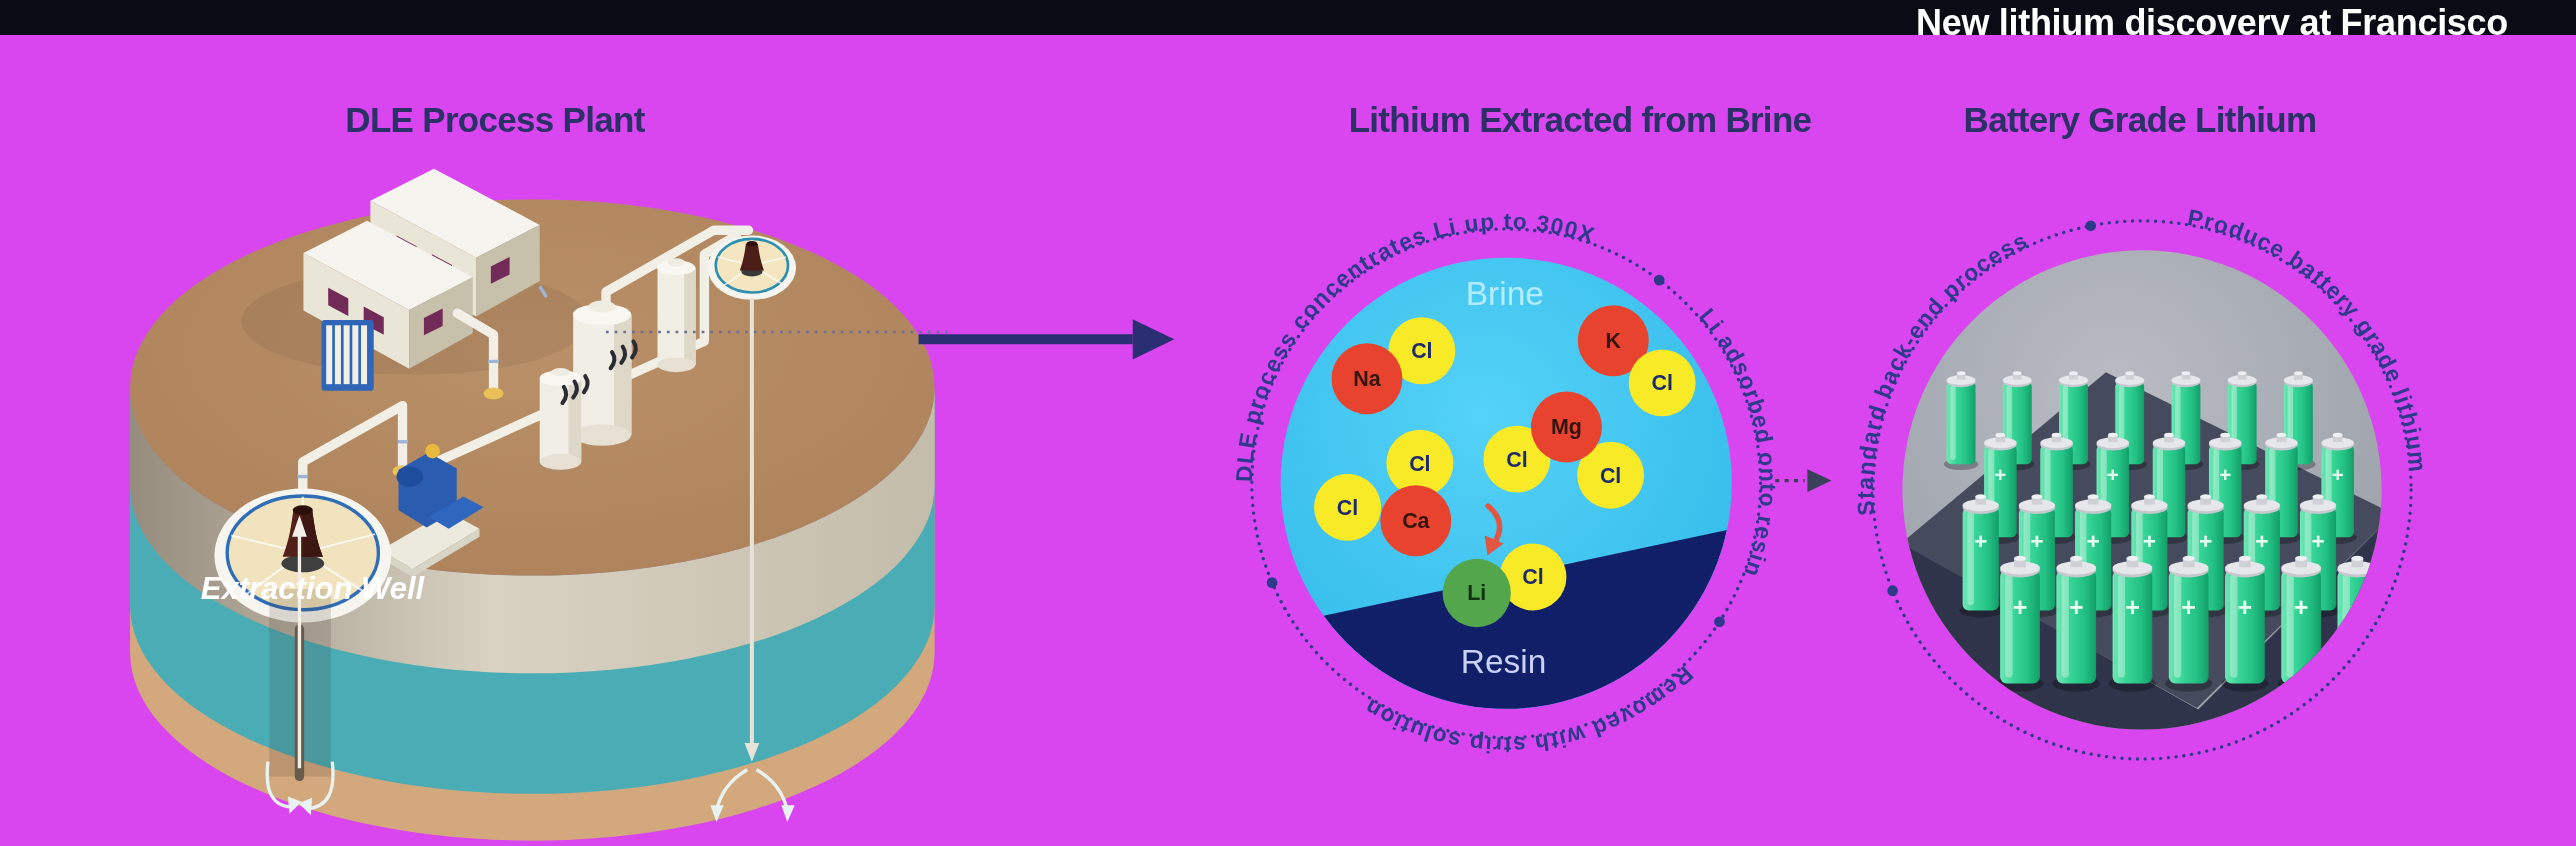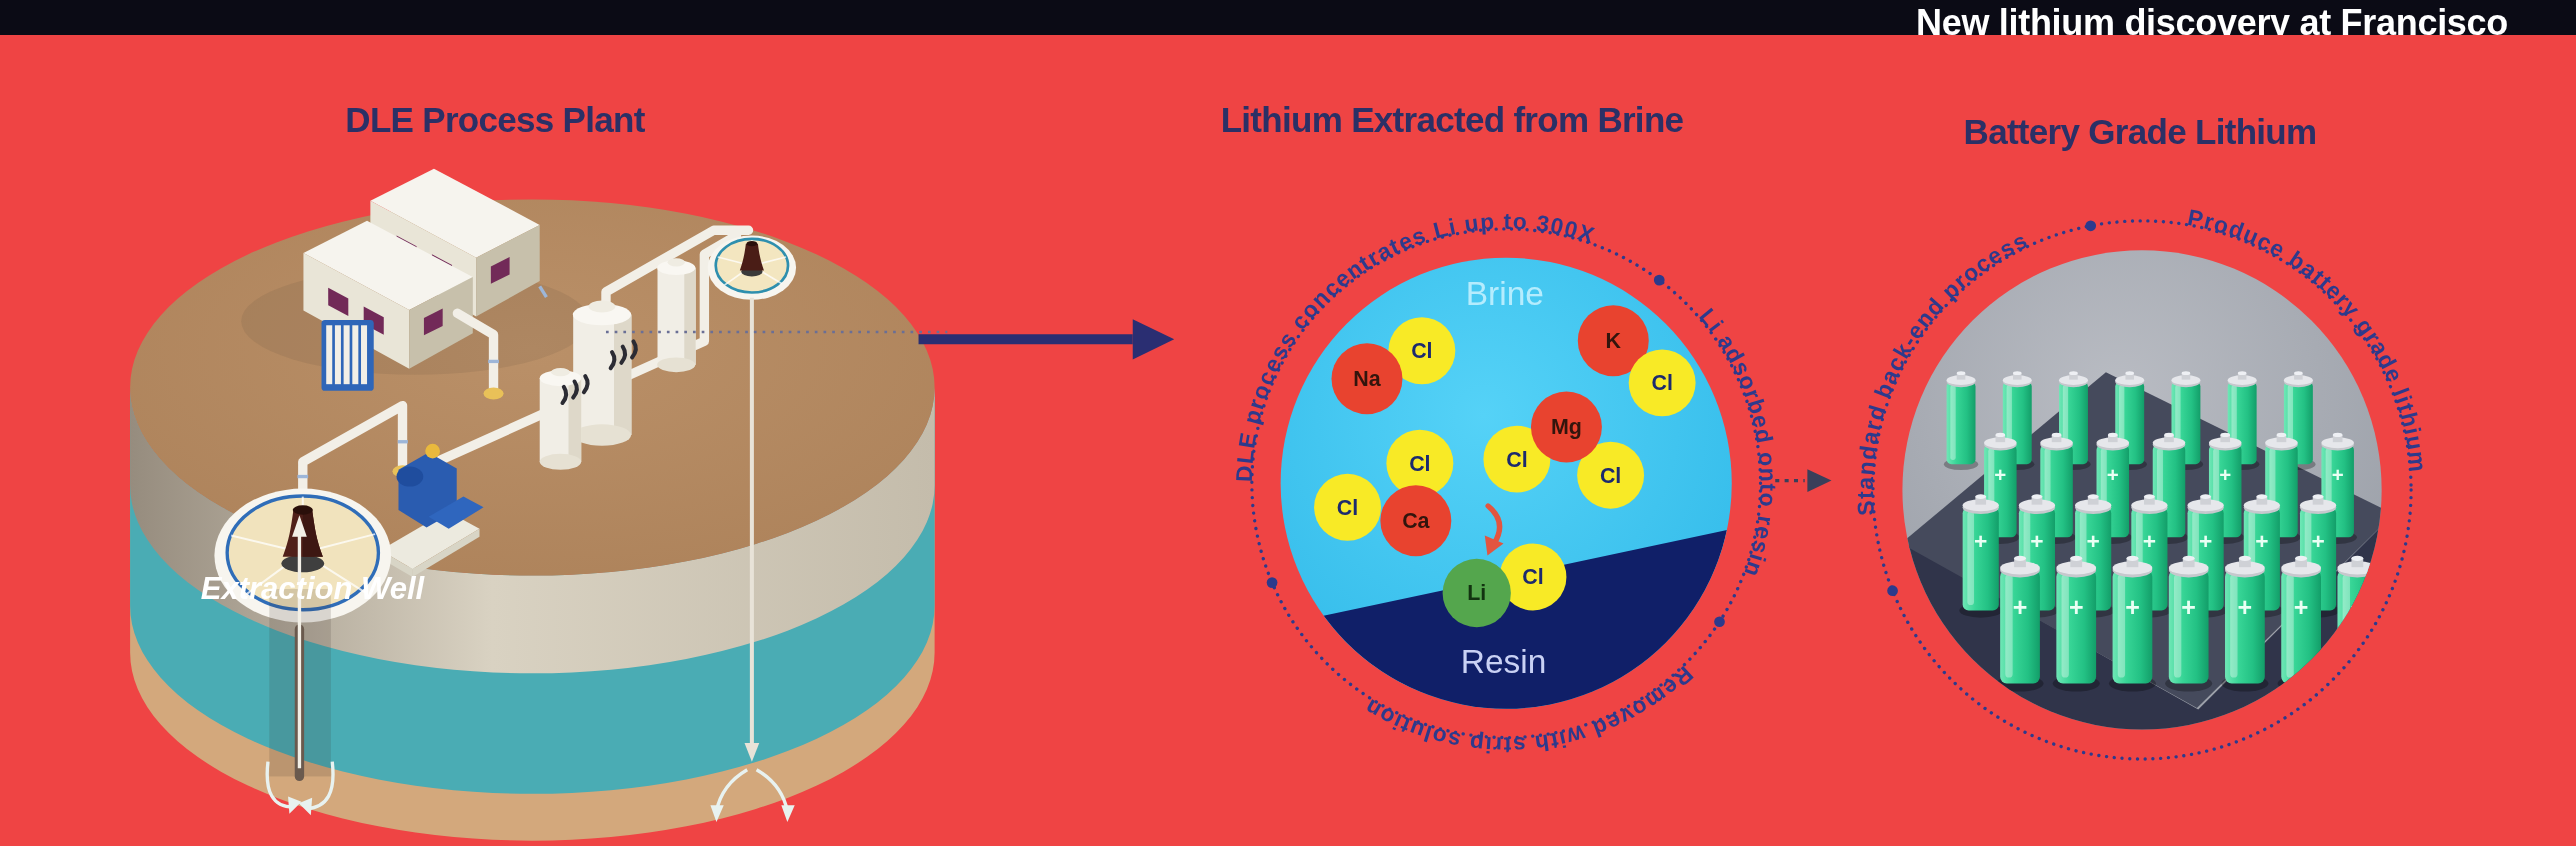--- a/index.html
+++ b/index.html
@@ -1,25 +1,25 @@
 <!DOCTYPE html>
 <html style="font-size:10.7px"><head>
 <meta charset="utf-8">
 <style>
   html,body{margin:0;padding:0;background:#e9e9ea;}
   .stage{position:relative;width:2576px;height:846px;overflow:hidden;
-         background:#ef4444;font-family:"Liberation Sans","DejaVu Sans",sans-serif;}
+         background:#d946ef;font-family:"Liberation Sans","DejaVu Sans",sans-serif;}
   .topbar{position:absolute;left:0;top:0;width:2576px;height:35px;background:#0b0b15;overflow:hidden;}
   .topbar-title{position:absolute;right:68px;top:2px;font-size:36px;font-weight:700;color:#ffffff;
                 letter-spacing:-0.3px;white-space:nowrap;}
   .section-title{position:absolute;transform:translateX(-50%);font-size:35px;font-weight:700;
                  color:#2b3066;letter-spacing:-0.7px;white-space:nowrap;top:100px;}
   #title-plant{left:495px;text-align:center;}
-  #title-brine{left:1452px;}
-  #title-battery{left:2140px;margin-top:12px;}
+  #title-brine{left:1580px;}
+  #title-battery{left:2140px;}
   .well-label{position:absolute;color:#ffffff;font-size:31px;font-weight:600;text-align:center;
               line-height:56px;font-style:italic;}
   #label-extraction{left:192px;top:561px;width:241px;}
   #label-reinjection{left:639px;top:561px;width:241px;}
   svg{position:absolute;left:0;top:0;}
   svg text{font-family:"Liberation Sans","DejaVu Sans",sans-serif;}
   .zone-label{font-size:50px;font-weight:400;}
   .ring-text{font-size:34px;font-weight:600;fill:#2d3a8c;letter-spacing:2px;}
   .ion-label{font-size:32px;font-weight:700;text-anchor:middle;}
 </style>

